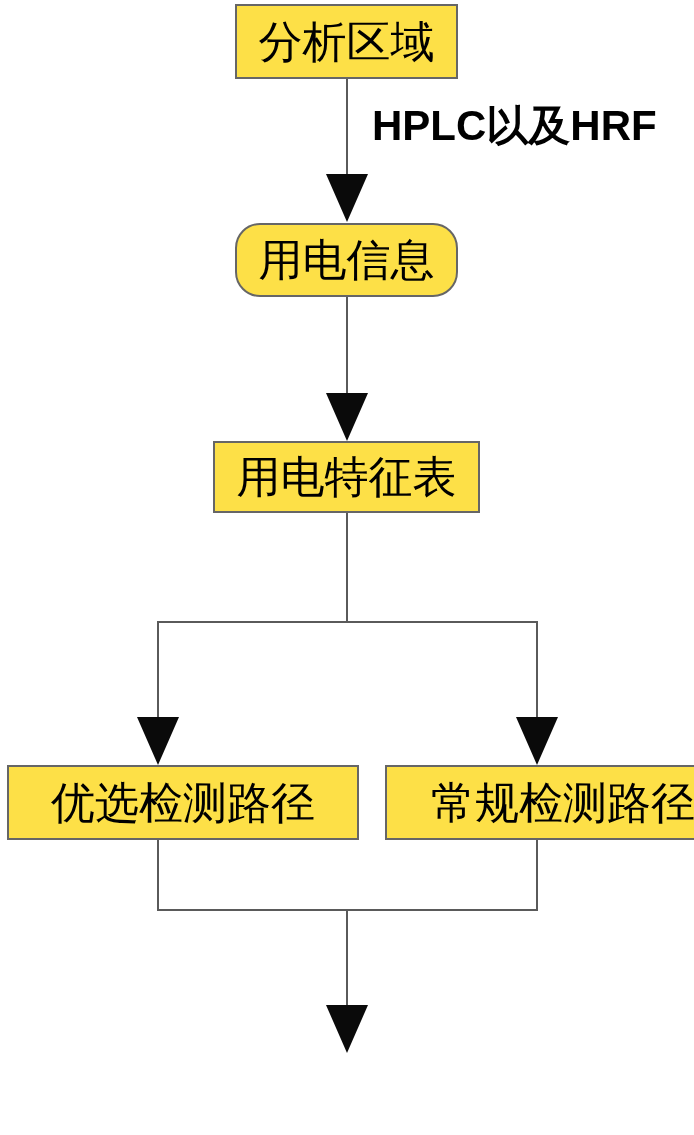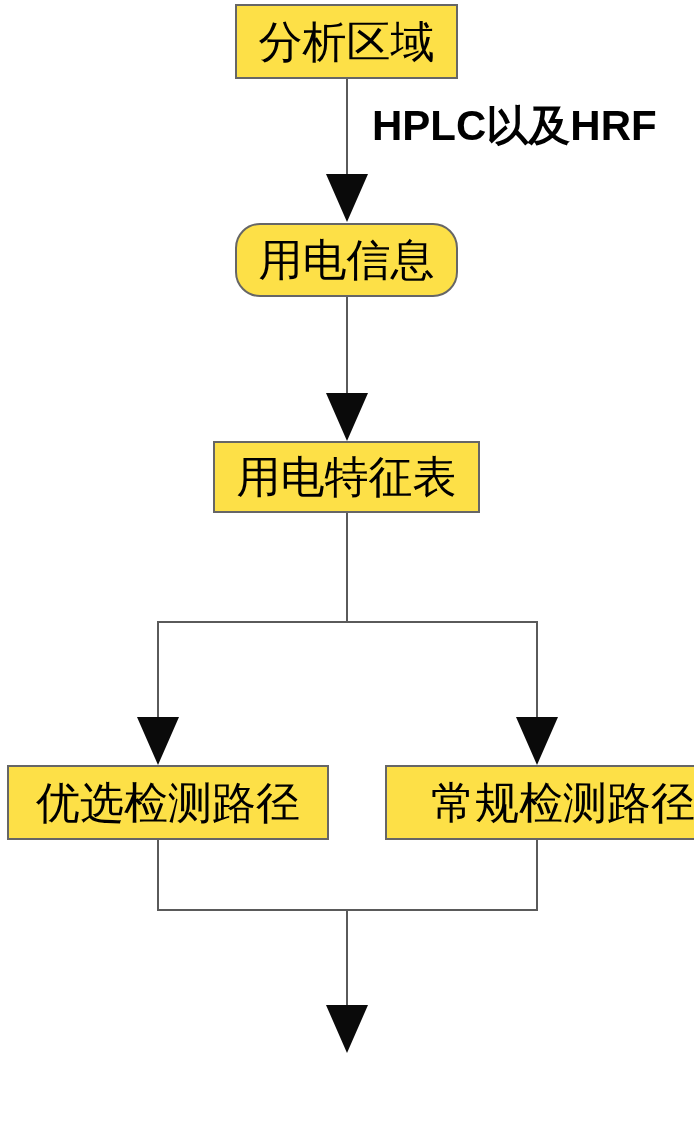--- a/index.html
+++ b/index.html
@@ -81,21 +81,21 @@
   <div class="edge-label" style="left:372px; top:104px;">HPLC以及HRF</div>
 
   <div class="node" style="left:235px; top:223px; width:223px; height:74px;border-radius:25px;">
     <span>用电信息</span>
   </div>
 
   <div class="node" style="left:213px; top:441px; width:267px; height:72px;">
     <span>用电特征表</span>
   </div>
 
-  <div class="node" style="left:7px; top:765px; width:322px; height:75px;">
+  <div class="node" style="left:7px; top:765px; width:352px; height:75px;">
     <span>优选检测路径</span>
   </div>
 
   <div class="node" style="left:385px; top:765px; width:356px; height:75px;">
     <span>常规检测路径</span>
   </div>
 
 
 </div>
 

